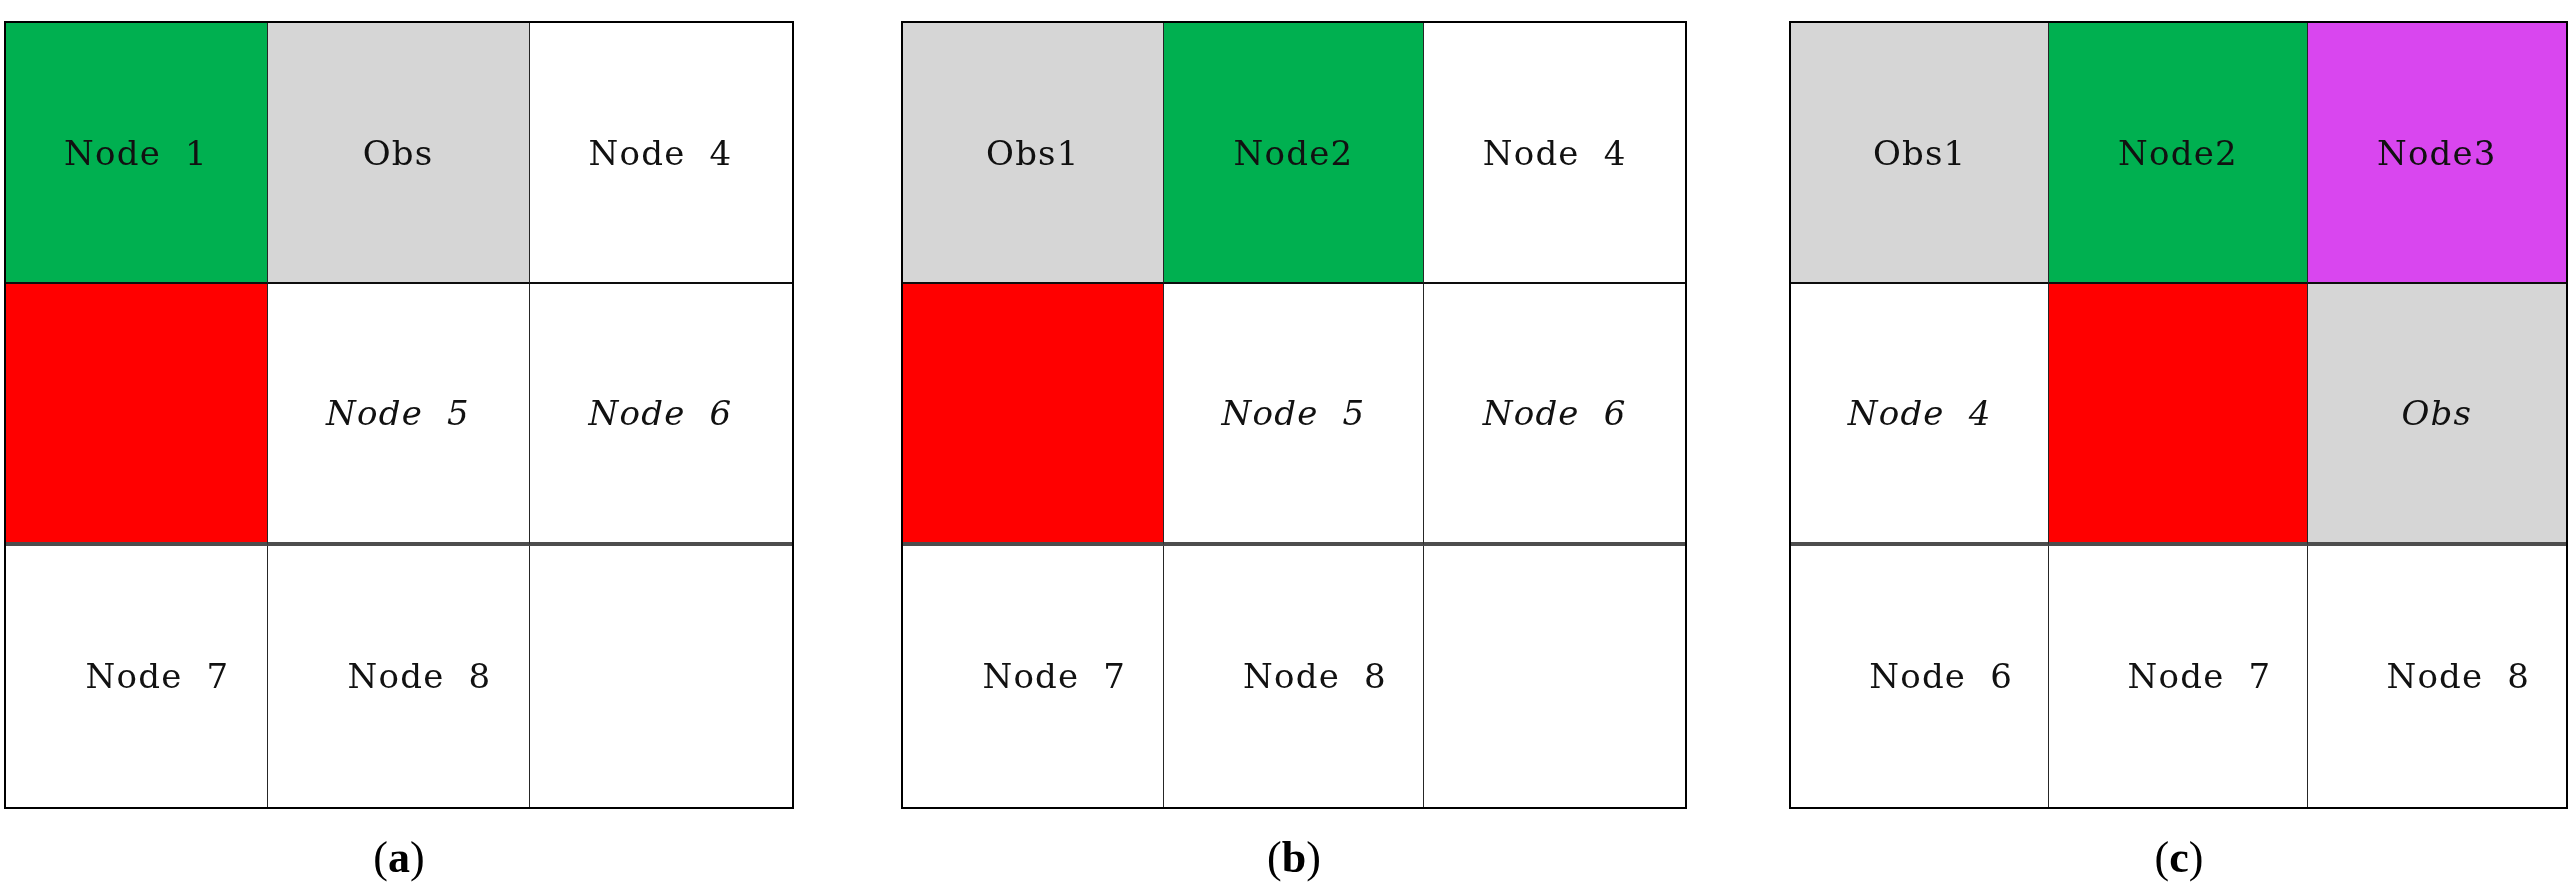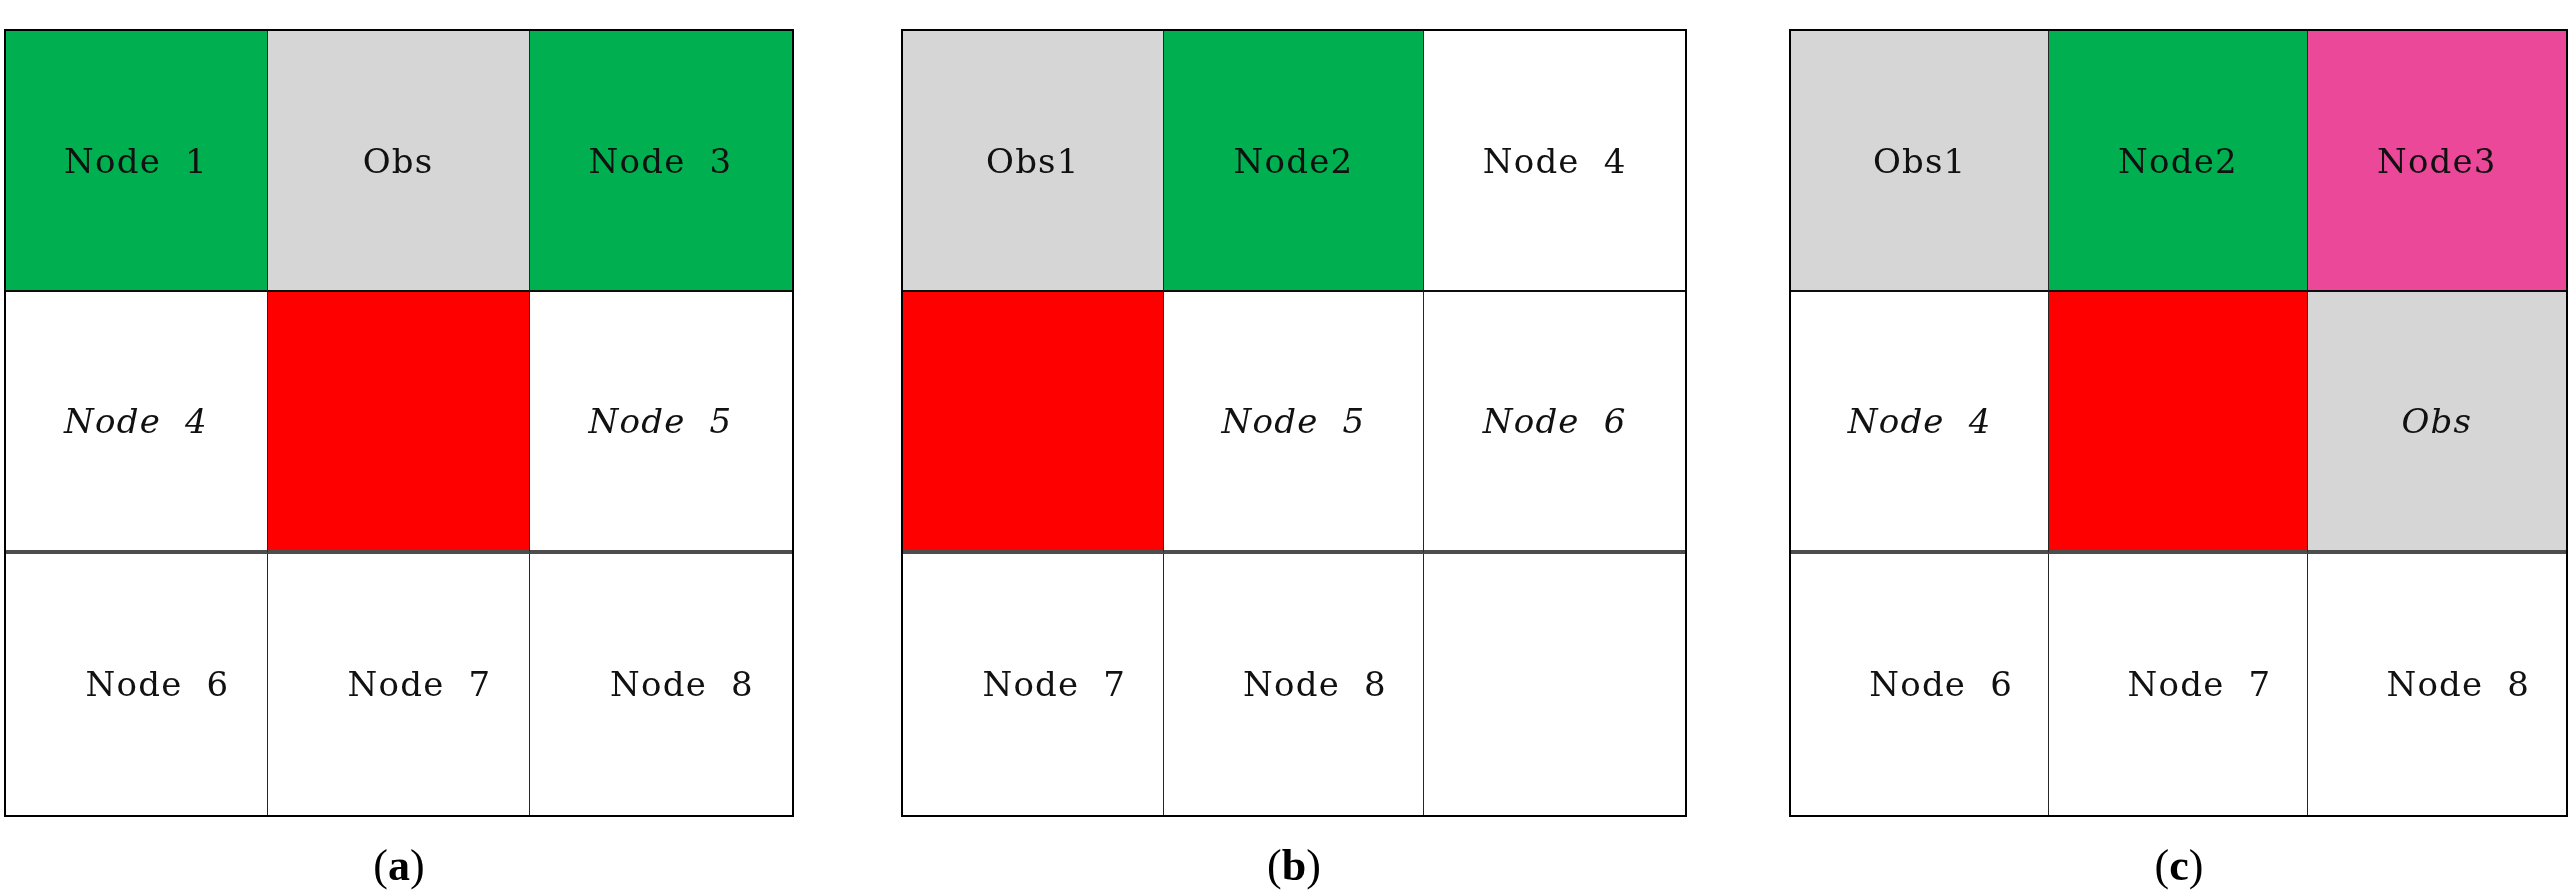--- a/index.html
+++ b/index.html
@@ -1,19 +1,19 @@
 <!DOCTYPE html>
 <html style="font-size:9.4px"><head>
 <meta charset="utf-8">
 <style>
   html, body { margin: 0; padding: 0; background: #ffffff; }
   body { width: 2576px; height: 896px; position: relative;
          font-family: "DejaVu Serif", "Liberation Serif", serif; }
 
-  .figure-canvas { position: absolute; left: 0; top: 16px; width: 2576px; height: 662px; }
+  .figure-canvas { position: absolute; left: 0; top: 8px; width: 2576px; height: 662px; }
 
   .grid {
     position: absolute;
     top: 13px;
     height: 788px;
     display: grid;
     grid-template-columns: repeat(3, 1fr);
     grid-template-rows: repeat(3, 1fr);
     border: 2.3px solid #000000;
     box-sizing: border-box;
@@ -59,21 +59,20 @@
   .caption-c { left: 2179px; }
 </style>
 </head>
 <body>
 
 <div class="figure-canvas">
 
   <div class="grid grid-a">
     <div class="cell" style="background-color: rgb(0, 176, 80);">Node  1</div>
     <div class="cell" style="background-color: rgb(214, 214, 214);">Obs</div>
-    <div class="cell" style="background-color: rgb(0, 176, 80);">Node  3</div>
     <div class="cell" style="background-color: rgb(255, 255, 255);">Node  4</div>
     <div class="cell" style="background-color: rgb(255, 0, 0);"></div>
     <div class="cell" style="background-color: rgb(255, 255, 255);">Node  5</div>
     <div class="cell" style="background-color: rgb(255, 255, 255);">Node  6</div>
     <div class="cell" style="background-color: rgb(255, 255, 255);">Node  7</div>
     <div class="cell" style="background-color: rgb(255, 255, 255);">Node  8</div>
   </div>
 
   <div class="grid grid-b">
     <div class="cell" style="background-color: rgb(214, 214, 214);">Obs1</div>
@@ -82,21 +81,21 @@
     <div class="cell" style="background-color: rgb(255, 0, 0);"></div>
     <div class="cell" style="background-color: rgb(255, 255, 255);">Node  5</div>
     <div class="cell" style="background-color: rgb(255, 255, 255);">Node  6</div>
     <div class="cell" style="background-color: rgb(255, 255, 255);">Node  7</div>
     <div class="cell" style="background-color: rgb(255, 255, 255);">Node  8</div>
   </div>
 
   <div class="grid grid-c">
     <div class="cell" style="background-color: rgb(214, 214, 214);">Obs1</div>
     <div class="cell" style="background-color: rgb(0, 176, 80);">Node2</div>
-    <div class="cell" style="background-color: #ec4899;">Node3</div>
+    <div class="cell" style="background-color: #d946ef;">Node3</div>
     <div class="cell" style="background-color: rgb(255, 255, 255);">Node  4</div>
     <div class="cell" style="background-color: rgb(255, 0, 0);"></div>
     <div class="cell" style="background-color: rgb(214, 214, 214);">Obs</div>
     <div class="cell" style="background-color: rgb(255, 255, 255);">Node  6</div>
     <div class="cell" style="background-color: rgb(255, 255, 255);">Node  7</div>
     <div class="cell" style="background-color: rgb(255, 255, 255);">Node  8</div>
   </div>
 
   <div class="caption caption-a"><span class="cap-paren">(</span><span class="cap-letter">a</span><span class="cap-paren">)</span></div>
 

